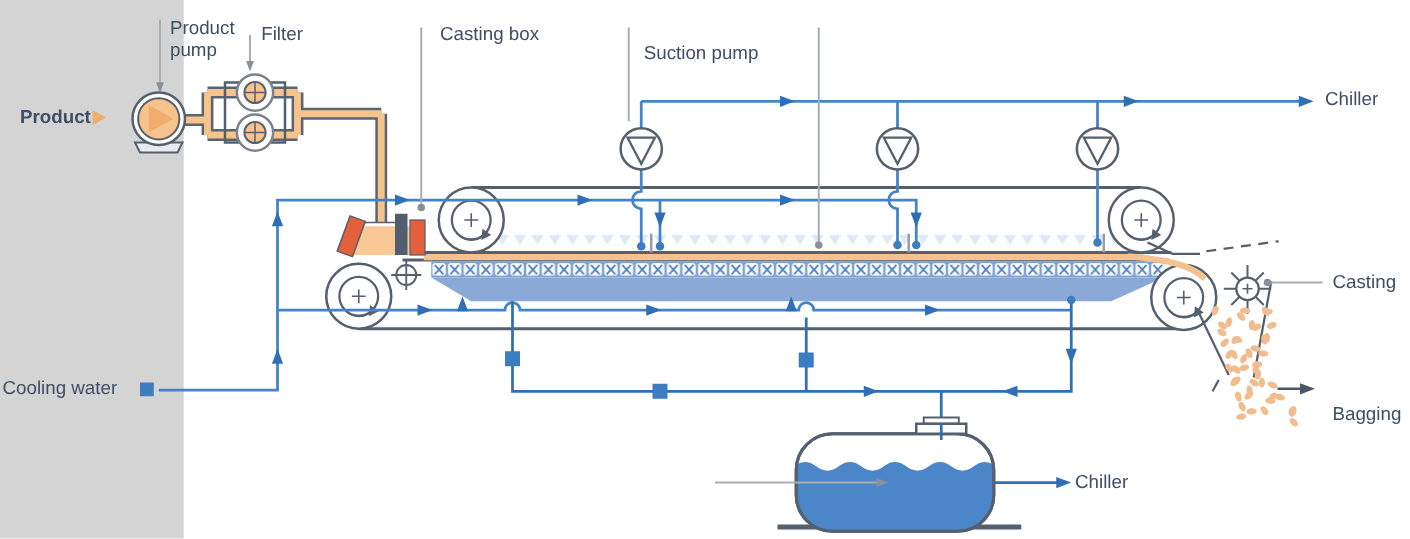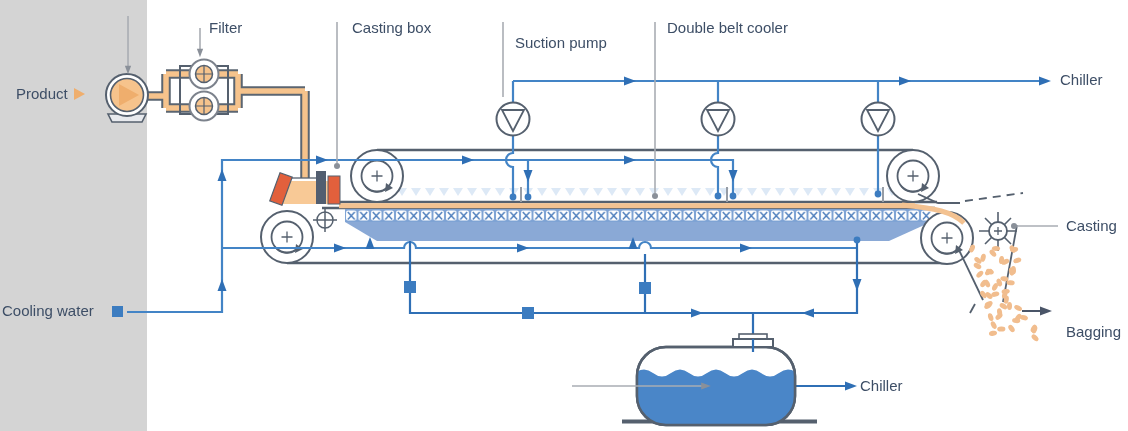--- a/index.html
+++ b/index.html
@@ -259,24 +259,24 @@
         <circle cx="655" cy="196" r="3"></circle>
         <circle cx="1014" cy="226" r="3"></circle>
   </g>
   <g fill="#8a9099">
     <use href="#tri" transform="translate(128,70) rotate(90) scale(0.7)"></use>
     <use href="#tri" transform="translate(200,53) rotate(90) scale(0.7)"></use>
     <use href="#tri" transform="translate(706,386) scale(0.8)"></use>
   </g>
 </svg>
 
-<div class="lbl" style="left:16px;top:85px;">Product</div>
+<div class="lbl" style="left:16px;top:85px;font-weight:bold;">Product</div>
+<div class="lbl wrap" style="left:136px;top:14px;">Product pump</div>
 <div class="lbl" style="left:209px;top:19px;text-align:center;">Filter</div>
 <div class="lbl" style="left:352px;top:19px;text-align:center;">Casting box</div>
 <div class="lbl" style="left:515px;top:34px;">Suction pump</div>
-<div class="lbl" style="left:667px;top:19px;">Double belt cooler</div>
 <div class="lbl" style="left:1060px;top:71px;">Chiller</div>
 <div class="lbl" style="left:1066px;top:217px;">Casting</div>
 <div class="lbl" style="left:1066px;top:302px;margin-top:21px;">Bagging</div>
 <div class="lbl" style="left:2px;top:302px;">Cooling water</div>
 <div class="lbl" style="left:860px;top:377px;">Chiller</div>
 
 </div>
 
 </body></html>

